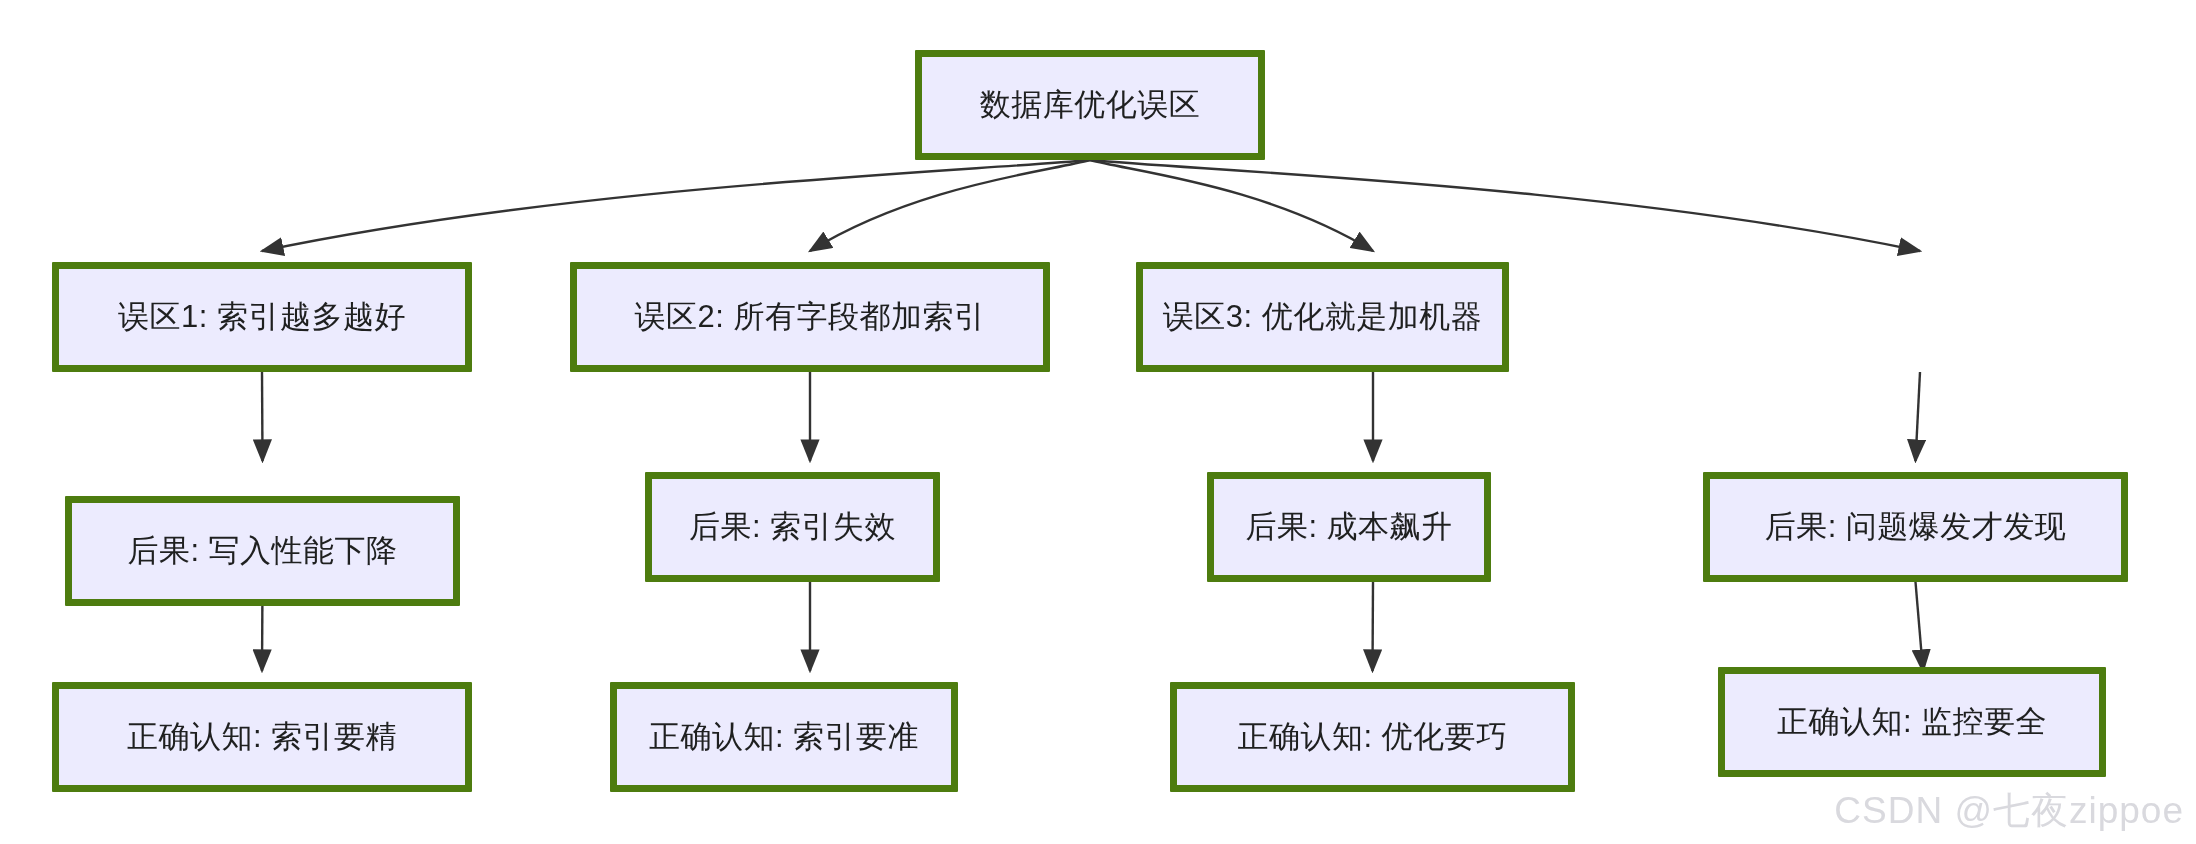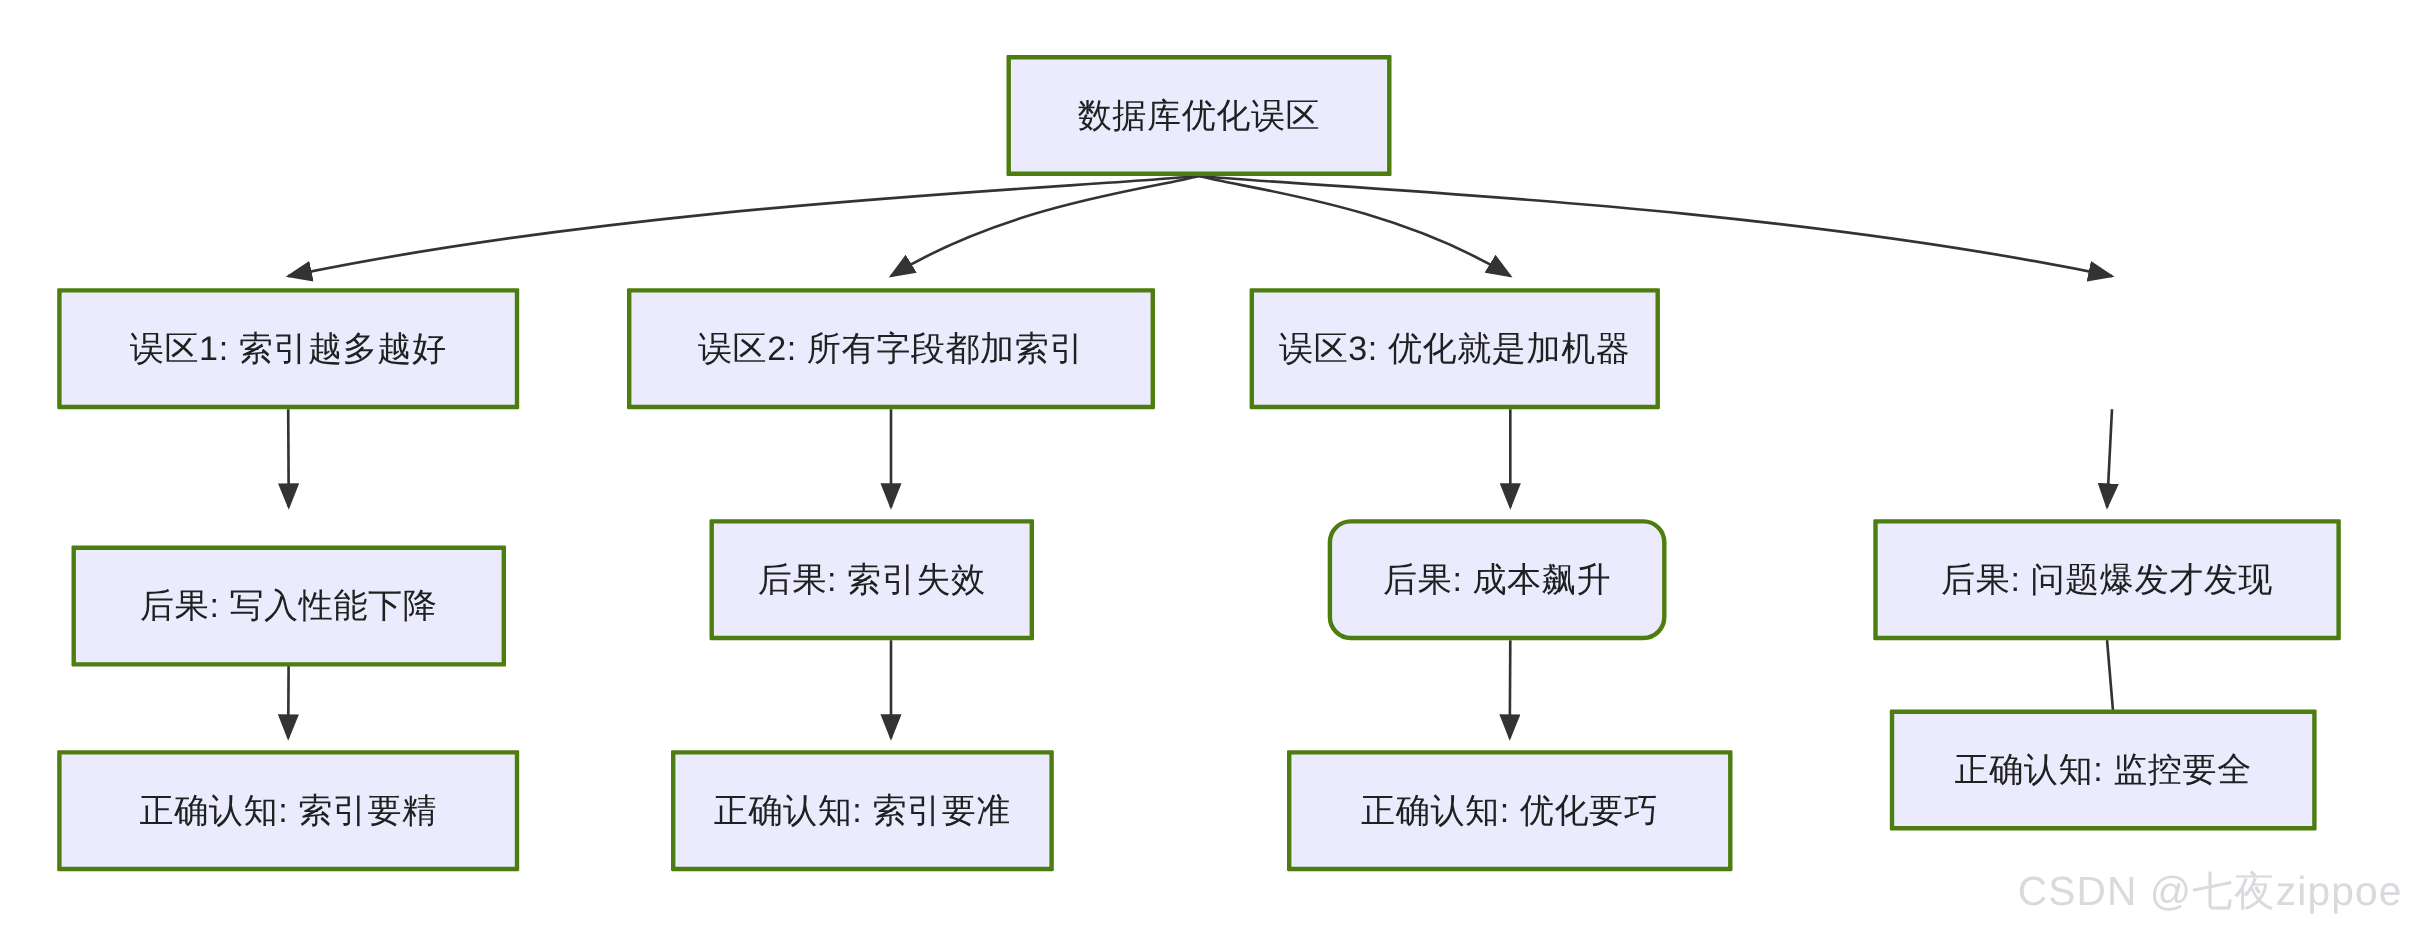--- a/index.html
+++ b/index.html
@@ -22,21 +22,21 @@
     left: 0;
     top: 0;
     width: 2196px;
     height: 844px;
     pointer-events: none;
   }
   .node {
     position: absolute;
     box-sizing: border-box;
     background: #ECEBFE;
-    border: 4px solid #4d7c0f;
+    border: 7px solid #4d7c0f;
     border-radius: 1px;
     display: flex;
     align-items: center;
     justify-content: center;
     color: #1F2020;
     font-size: 31px;
     line-height: 1.2;
     letter-spacing: 0.5px;
     white-space: nowrap;
     z-index: 2;
@@ -104,28 +104,28 @@
   <div class="node" style="left: 645px; top: 472px; width: 295px; height: 110px;">
     <span class="node-label">后果: 索引失效</span>
   </div>
   <div class="node" style="left: 610px; top: 682px; width: 348px; height: 110px;">
     <span class="node-label">正确认知: 索引要准</span>
   </div>
 
   <div class="node" style="left: 1136px; top: 262px; width: 373px; height: 110px;">
     <span class="node-label">误区3: 优化就是加机器</span>
   </div>
-  <div class="node" style="left: 1207px; top: 472px; width: 308px; height: 110px; border-radius: 21px;">
+  <div class="node" style="left: 1207px; top: 472px; width: 284px; height: 110px;">
     <span class="node-label">后果: 成本飙升</span>
   </div>
   <div class="node" style="left: 1170px; top: 682px; width: 405px; height: 110px;">
     <span class="node-label">正确认知: 优化要巧</span>
   </div>
 
   <div class="node" style="left: 1703px; top: 472px; width: 425px; height: 110px;">
     <span class="node-label">后果: 问题爆发才发现</span>
   </div>
-  <div class="node" style="left: 1718px; top: 645px; width: 388px; height: 110px;">
+  <div class="node" style="left: 1718px; top: 667px; width: 388px; height: 110px;">
     <span class="node-label">正确认知: 监控要全</span>
   </div>
 
   <div id="watermark">CSDN @七夜zippoe</div>
 </div>
 
 </body></html>

